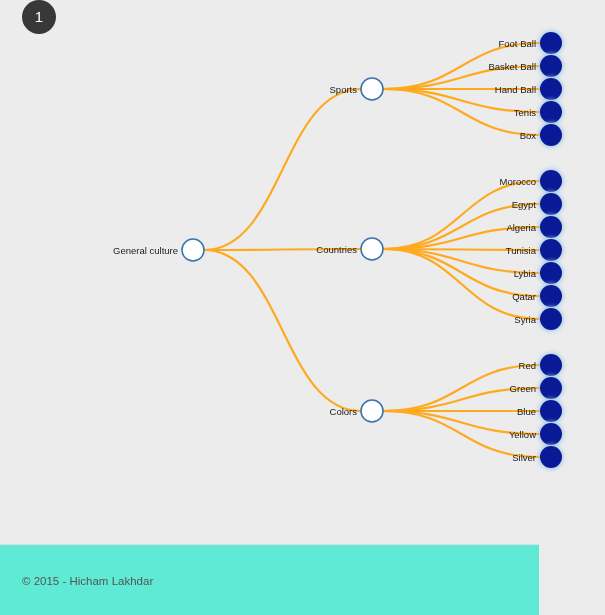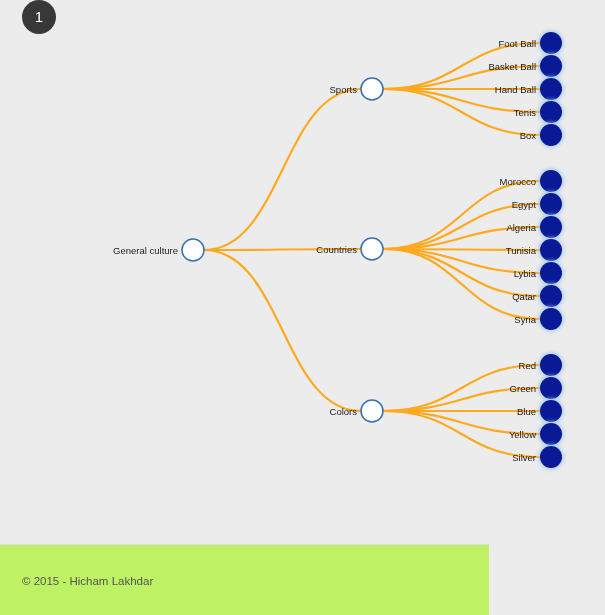--- a/index.html
+++ b/index.html
@@ -43,23 +43,23 @@
     font-size: 15px;
     line-height: 34px;
     text-align: center;
     font-family: "Liberation Sans", sans-serif;
     letter-spacing: 0px;
   }
   #footer {
     position: absolute;
     left: 0;
     top: 544px;
-    width: 489px;
+    width: 539px;
     height: 71px;
-    background: #bef264;
+    background: #5eead4;
     border-top: 1px solid #dedede;
   }
   #footer-text {
     position: absolute;
     left: 22px;
     top: 30px;
     font-size: 11.5px;
     color: #555555;
     font-family: "Liberation Sans", sans-serif;
     white-space: nowrap;

